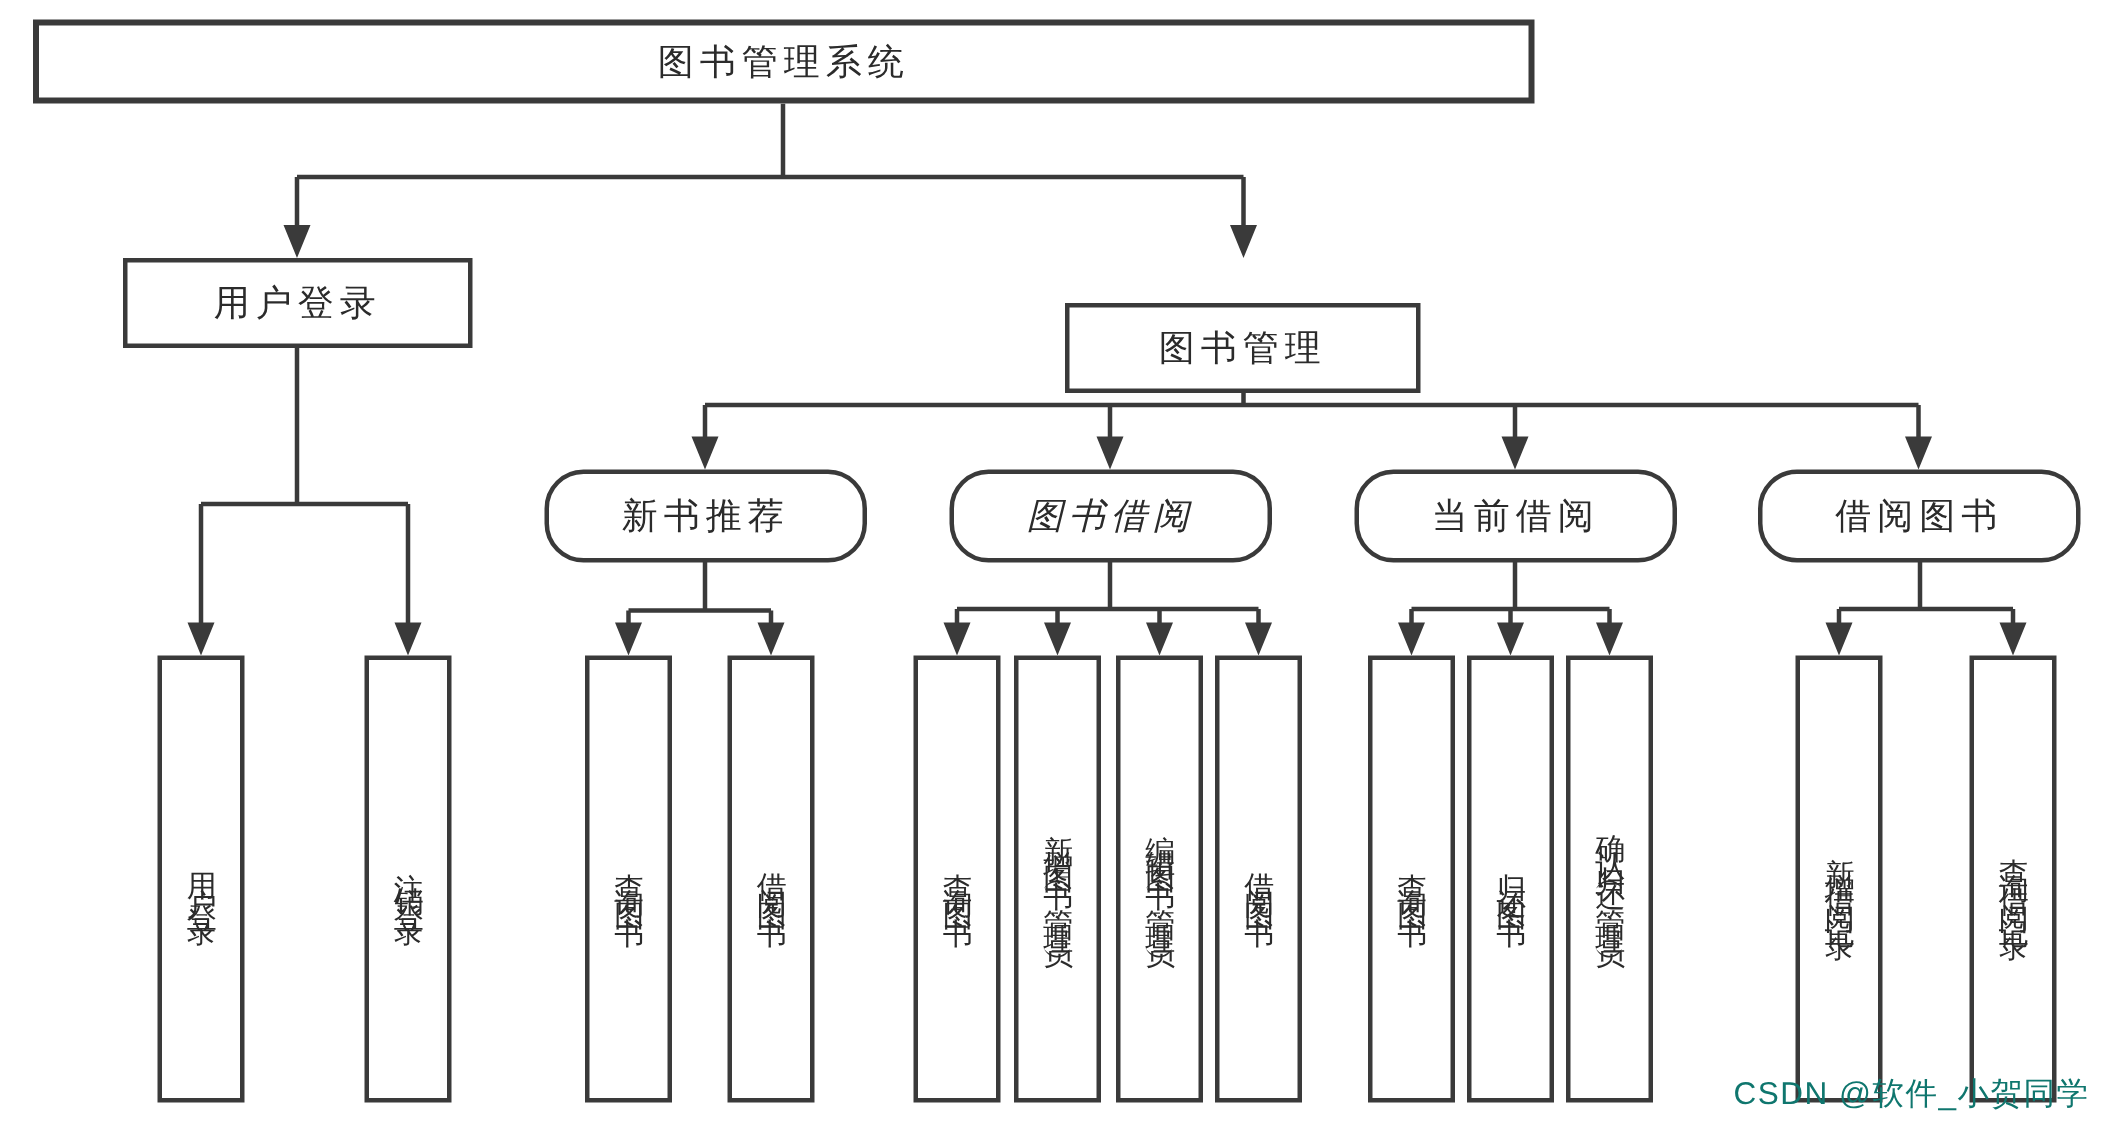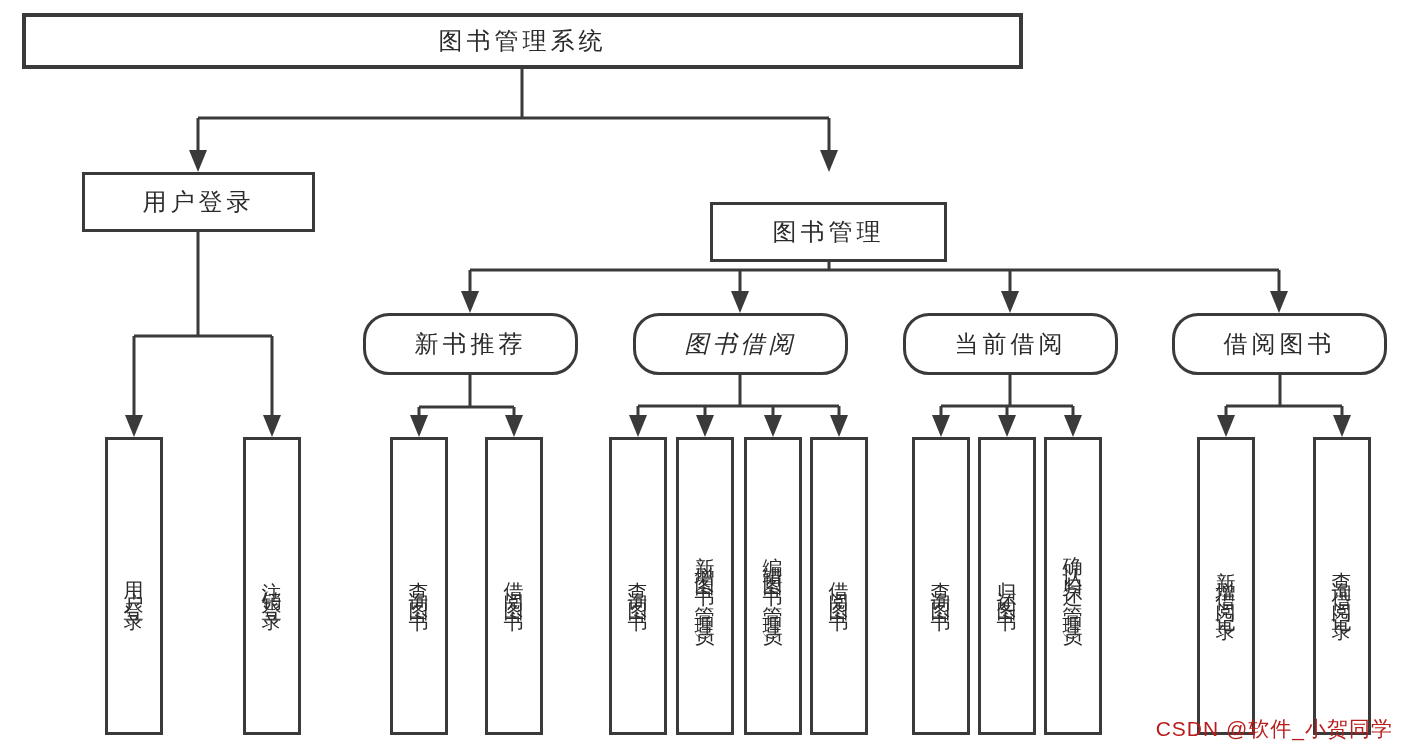--- a/index.html
+++ b/index.html
@@ -31,21 +31,21 @@
     text-orientation:mixed;
     font-size:20px;
     letter-spacing:10px;
     line-height:1;
     white-space:nowrap;
   }
   .watermark{
     position:absolute;
     right:12px;bottom:4px;
     font-size:21px;
-    color:#b91c1c;
+    color:#0f766e;
     letter-spacing:1px;
     white-space:nowrap;
   }
 </style>
 </head>
 <body>
 
 <div class="canvas">
 
   <svg class="connectors" viewBox="0 0 1405 747" xmlns="http://www.w3.org/2000/svg">

